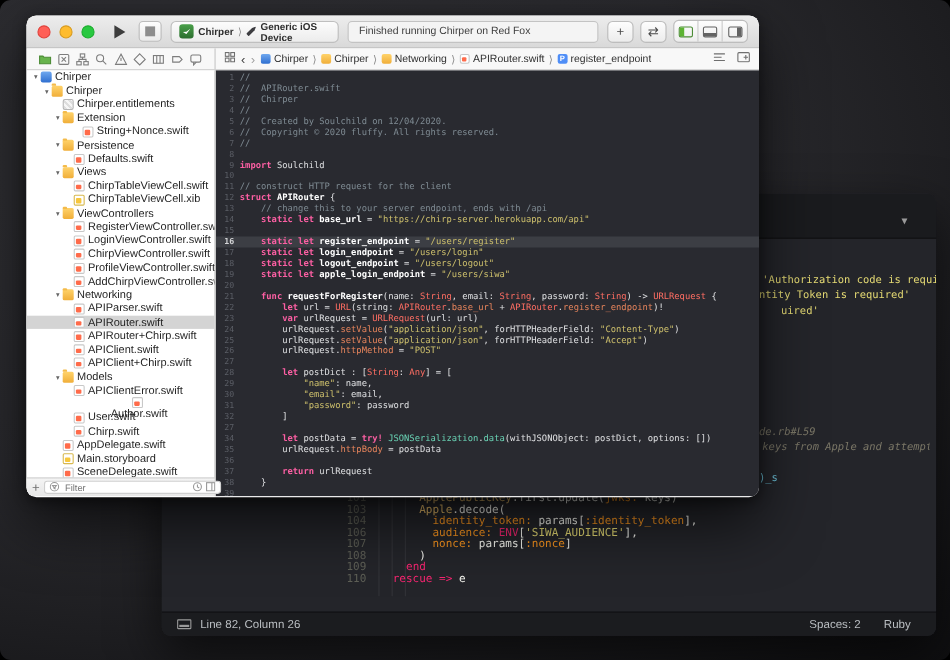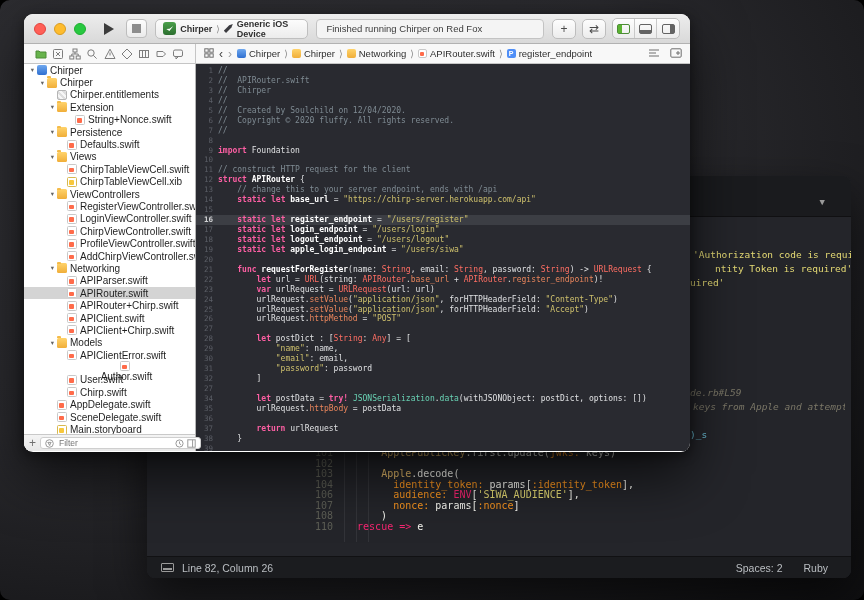--- a/index.html
+++ b/index.html
@@ -12,22 +12,22 @@
   .sublime{position:absolute;left:147px;top:176px;width:704px;height:402px;background:#24252a;
     border-radius:8px;box-shadow:0 18px 45px rgba(0,0,0,.6);overflow:hidden;
     font-family:"DejaVu Sans Mono",monospace;}
   .st-top{position:absolute;left:0;top:0;right:0;height:41px;background:#1a1b1e;border-bottom:1px solid #101012;}
   .st-collapse{position:absolute;right:26px;top:22px;color:#9a9a9a;font-size:9px;line-height:9px;}
   .st-frag{position:absolute;font-size:9.5px;white-space:pre;overflow:hidden;}
   .st-frag--string{color:#e6db74;}
   .st-frag--comment{color:#7b7767;font-style:italic;}
   .st-frag--blue{color:#6fc7df;}
   .f1{left:546px;top:73px;}
-  .f2{left:543px;top:87px;margin-left:25px;}
-  .f3{left:543px;top:101px;}
+  .f2{left:543px;top:87px;}
+  .f3{left:563px;top:101px;}
   .f4{left:543px;top:211px;}
   .f5{left:546px;top:225px;width:152px;}
   .f6{left:543px;top:253px;}
   .st-sidebar-item{position:absolute;left:12px;top:266px;color:#8f9398;font-size:10.5px;
     font-family:"Liberation Sans",sans-serif;display:flex;align-items:center;gap:5px;}
   .st-sidebar-item .tri{color:#77797c;font-size:8px;}
   .st-code{position:absolute;left:0;top:272px;right:0;}
   .st-row{display:flex;height:10.5px;font-size:10px;line-height:10.5px;white-space:pre;}
   .st-gutter{width:186px;flex:none;text-align:right;color:#5f6057;}
   .st-codetxt{padding-left:12px;color:#f8f8f2;}
@@ -153,26 +153,26 @@
       <span>Rakefile</span>
     </div>
 
     <div class="st-guides">
         <i class="g1"></i>
         <i class="g2"></i>
         <i class="g3"></i>
       </div>
     <div class="st-code" id="st-code">
         <div class="st-row"><span class="st-gutter">101</span><span class="st-codetxt"><span class="sk-w">      </span><span class="sk-cl">ApplePublicKey</span><span class="sk-w">.first.update(</span><span class="sk-or">jwks:</span><span class="sk-w"> keys)</span></span></div>
-        <div class="st-row"><span class="st-gutter">102</span><span class="st-codetxt"></span></div>
         <div class="st-row"><span class="st-gutter">103</span><span class="st-codetxt"><span class="sk-w">      </span><span class="sk-cl">Apple</span><span class="sk-w">.decode(</span></span></div>
         <div class="st-row"><span class="st-gutter">104</span><span class="st-codetxt"><span class="sk-w">        </span><span class="sk-or">identity_token:</span><span class="sk-w"> params[</span><span class="sk-or">:identity_token</span><span class="sk-w">],</span></span></div>
         <div class="st-row"><span class="st-gutter">106</span><span class="st-codetxt"><span class="sk-w">        </span><span class="sk-or">audience:</span><span class="sk-w"> </span><span class="sk-pk">ENV</span><span class="sk-w">[</span><span class="sk-ys">'SIWA_AUDIENCE'</span><span class="sk-w">],</span></span></div>
         <div class="st-row"><span class="st-gutter">107</span><span class="st-codetxt"><span class="sk-w">        </span><span class="sk-or">nonce:</span><span class="sk-w"> params[</span><span class="sk-or">:nonce</span><span class="sk-w">]</span></span></div>
         <div class="st-row"><span class="st-gutter">108</span><span class="st-codetxt"><span class="sk-w">      )</span></span></div>
+        <div class="st-row"><span class="st-gutter">109</span><span class="st-codetxt"><span class="sk-w">    </span><span class="sk-pk">end</span></span></div>
         <div class="st-row"><span class="st-gutter">110</span><span class="st-codetxt"><span class="sk-w">  </span><span class="sk-pk">rescue</span><span class="sk-w"> </span><span class="sk-pk">=&gt;</span><span class="sk-w"> e</span></span></div>
       </div>
 
     <div class="st-status">
       <span class="st-panel-ic"></span>
       <span>Line 82, Column 26</span>
       <span class="st-spacer"></span>
       <span class="st-spaces">Spaces: 2</span>
       <span>Ruby</span>
     </div>
@@ -458,27 +458,27 @@
               <span class="fi fi-swift"></span>
               <span>Chirp.swift</span>
             </div>
             <div class="trow" style="padding-left: 24px;">
               <span class="arrow"></span>
               <span class="fi fi-swift"></span>
               <span>AppDelegate.swift</span>
             </div>
             <div class="trow" style="padding-left: 24px;">
               <span class="arrow"></span>
-              <span class="fi fi-swift"></span>
-              <span>SceneDelegate.swift</span>
-            </div>
-            <div class="trow" style="padding-left: 24px;">
-              <span class="arrow"></span>
               <span class="fi fi-storyboard"></span>
               <span>Main.storyboard</span>
+            </div>
+            <div class="trow" style="padding-left: 24px;">
+              <span class="arrow"></span>
+              <span class="fi fi-swift"></span>
+              <span>SceneDelegate.swift</span>
             </div>
           </div>
         <div class="filterbar">
           <span class="fb-plus">+</span>
           <span class="fb-field">
             <span><svg width="9" height="9" viewBox="0 0 9 9" fill="none" stroke="#9a9a9a">
                   <circle cx="4.5" cy="4.5" r="3.8"></circle>
                   <path d="M2.8 3.4h3.4L5 5v1.4L4 5.8V5z"></path>
                 </svg></span>
             <input placeholder="Filter" style="">
@@ -495,21 +495,21 @@
       </div>
       <div class="editor" id="xc-editor">
           <div class="xl"><span class="gut">1</span><span class="src"><span class="tk-c">//</span></span></div>
           <div class="xl"><span class="gut">2</span><span class="src"><span class="tk-c">//  APIRouter.swift</span></span></div>
           <div class="xl"><span class="gut">3</span><span class="src"><span class="tk-c">//  Chirper</span></span></div>
           <div class="xl"><span class="gut">4</span><span class="src"><span class="tk-c">//</span></span></div>
           <div class="xl"><span class="gut">5</span><span class="src"><span class="tk-c">//  Created by Soulchild on 12/04/2020.</span></span></div>
           <div class="xl"><span class="gut">6</span><span class="src"><span class="tk-c">//  Copyright © 2020 fluffy. All rights reserved.</span></span></div>
           <div class="xl"><span class="gut">7</span><span class="src"><span class="tk-c">//</span></span></div>
           <div class="xl"><span class="gut">8</span><span class="src"></span></div>
-          <div class="xl"><span class="gut">9</span><span class="src"><span class="tk-k">import</span><span class="tk-p"> Foundation</span></span></div>
+          <div class="xl"><span class="gut">9</span><span class="src"><span class="tk-k">import</span><span class="tk-p"> Soulchild</span></span></div>
           <div class="xl"><span class="gut">10</span><span class="src"></span></div>
           <div class="xl"><span class="gut">11</span><span class="src"><span class="tk-c">// construct HTTP request for the client</span></span></div>
           <div class="xl"><span class="gut">12</span><span class="src"><span class="tk-k">struct</span><span class="tk-p"> </span><span class="tk-d">APIRouter</span><span class="tk-p"> {</span></span></div>
           <div class="xl"><span class="gut">13</span><span class="src"><span class="tk-p">    </span><span class="tk-c">// change this to your server endpoint, ends with /api</span></span></div>
           <div class="xl"><span class="gut">14</span><span class="src"><span class="tk-p">    </span><span class="tk-k">static</span><span class="tk-p"> </span><span class="tk-k">let</span><span class="tk-p"> </span><span class="tk-d">base_url</span><span class="tk-p"> = </span><span class="tk-s">"https://chirp-server.herokuapp.com/api"</span></span></div>
           <div class="xl"><span class="gut">15</span><span class="src"></span></div>
           <div class="xl hl"><span class="gut">16</span><span class="src"><span class="tk-p">    </span><span class="tk-k">static</span><span class="tk-p"> </span><span class="tk-k">let</span><span class="tk-p"> </span><span class="tk-d">register_endpoint</span><span class="tk-p"> = </span><span class="tk-s">"/users/register"</span></span></div>
           <div class="xl"><span class="gut">17</span><span class="src"><span class="tk-p">    </span><span class="tk-k">static</span><span class="tk-p"> </span><span class="tk-k">let</span><span class="tk-p"> </span><span class="tk-d">login_endpoint</span><span class="tk-p"> = </span><span class="tk-s">"/users/login"</span></span></div>
           <div class="xl"><span class="gut">18</span><span class="src"><span class="tk-p">    </span><span class="tk-k">static</span><span class="tk-p"> </span><span class="tk-k">let</span><span class="tk-p"> </span><span class="tk-d">logout_endpoint</span><span class="tk-p"> = </span><span class="tk-s">"/users/logout"</span></span></div>
           <div class="xl"><span class="gut">19</span><span class="src"><span class="tk-p">    </span><span class="tk-k">static</span><span class="tk-p"> </span><span class="tk-k">let</span><span class="tk-p"> </span><span class="tk-d">apple_login_endpoint</span><span class="tk-p"> = </span><span class="tk-s">"/users/siwa"</span></span></div>

